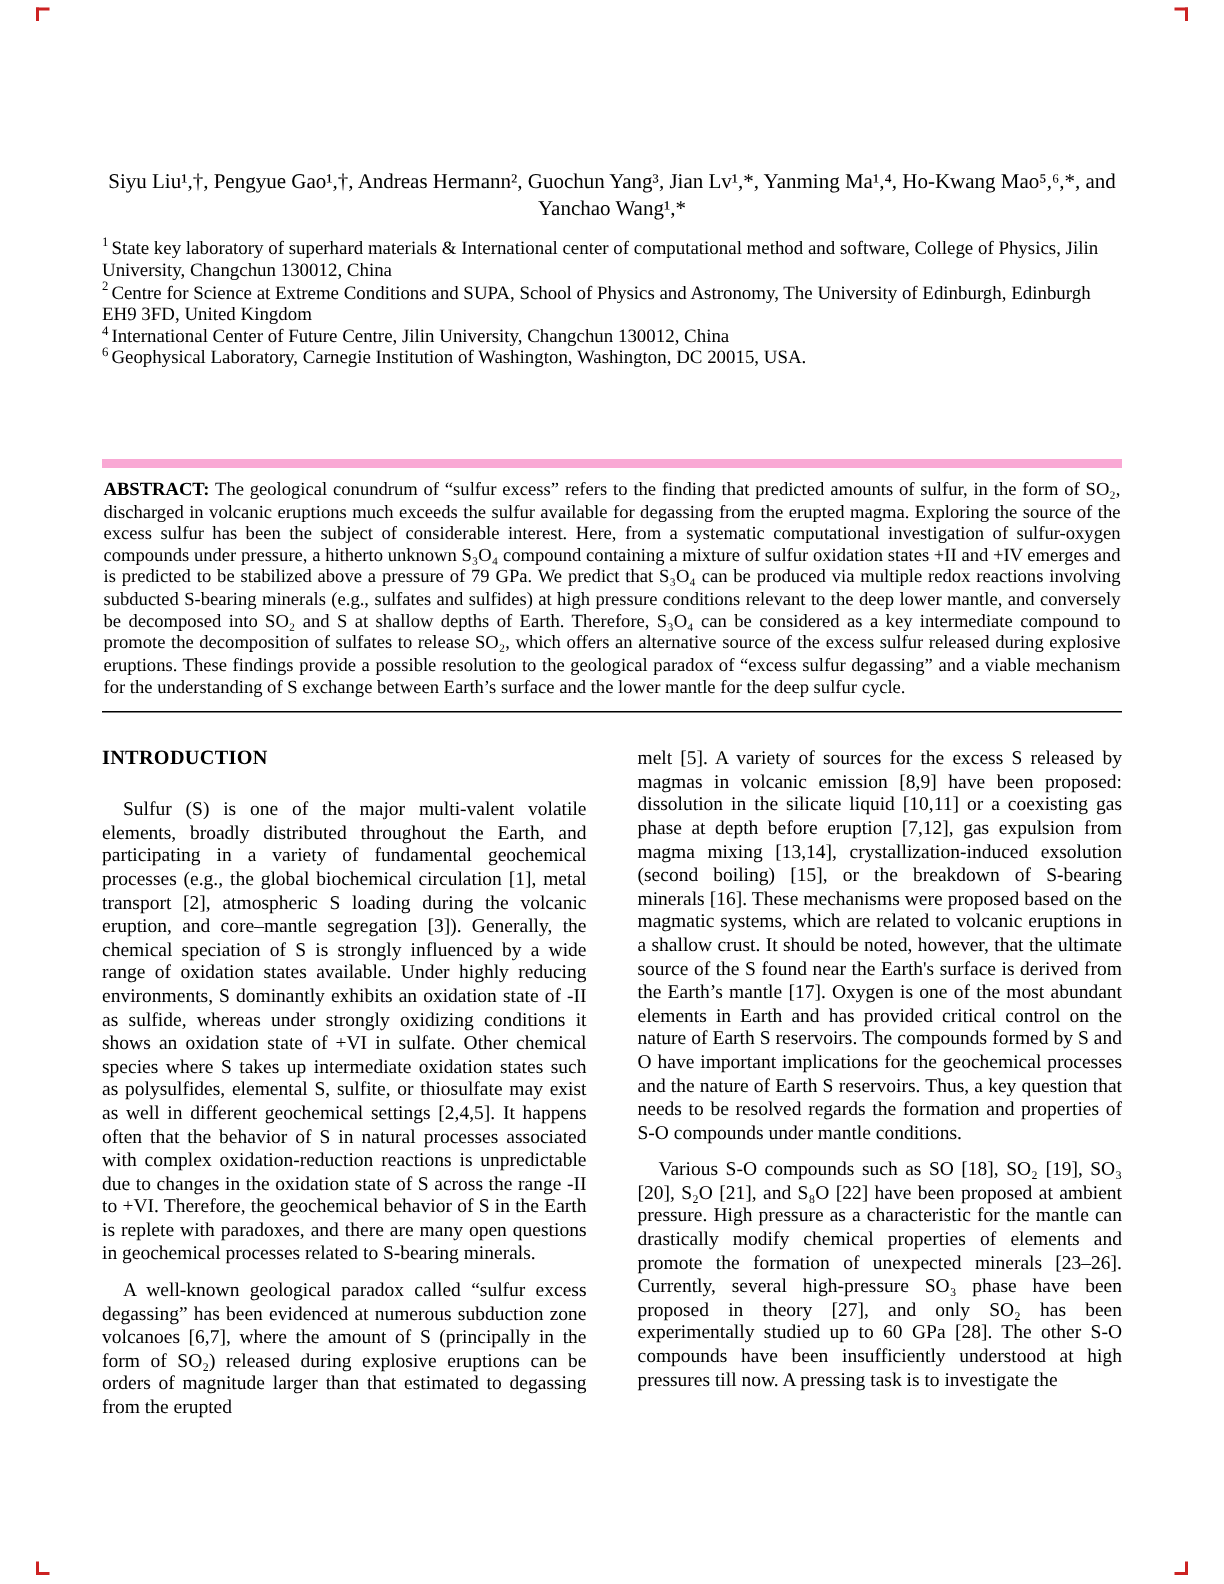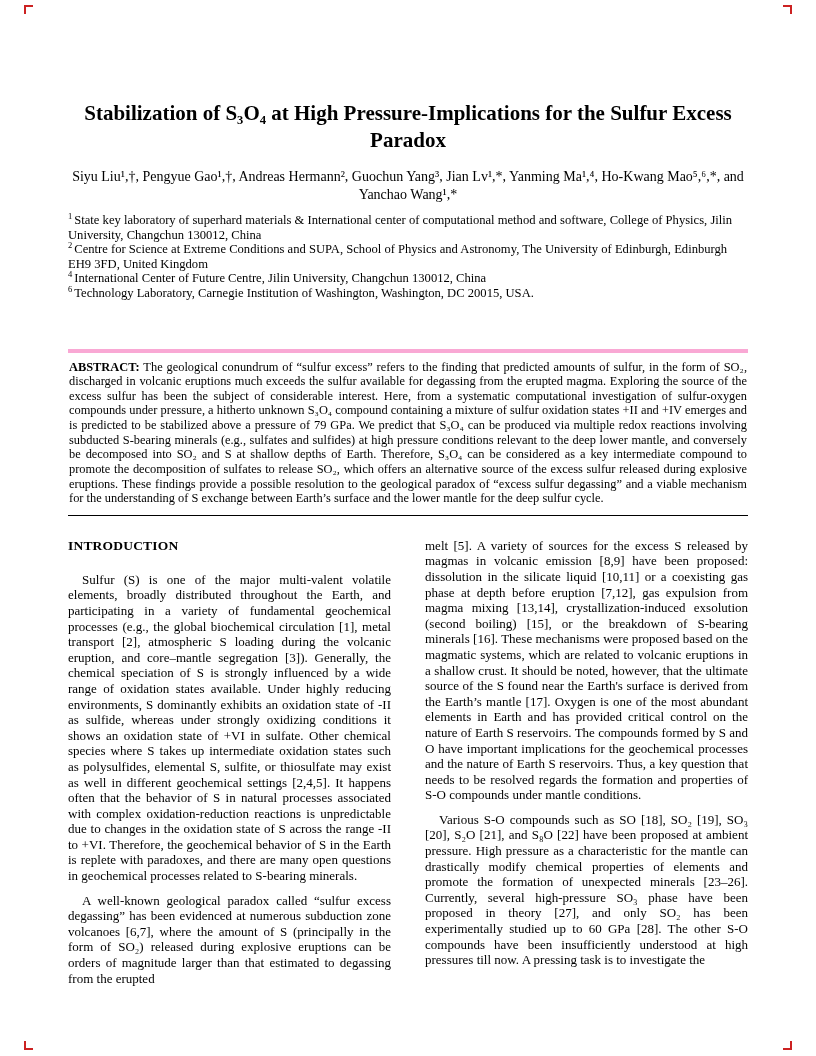--- a/index.html
+++ b/index.html
@@ -39,22 +39,22 @@
     font-size: 12.6px;
     line-height: 1.16;
     text-align: left;
   }
   .affiliation sup {
     font-size: 8.5px;
     line-height: 0;
     margin-right: 2px;
   }
   .abstract {
-    margin-top: 48px;
-    border-top: 4px solid #f9a8d4;
+    margin-top: 60px;
+    border-top: 6px solid #f9a8d4;
     border-bottom: 1px solid #000;
     padding: 7px 1px 9px 1px;
     font-size: 12.4px;
     line-height: 1.18;
     text-align: justify;
     hyphens: auto; -webkit-hyphens: auto;
   }
   .abstract-label { font-weight: bold; }
   .body-columns {
     display: flex;
@@ -81,35 +81,34 @@
 </head>
 <body>
 
 <div class="page">
 
   <div class="crop-mark tl"></div>
   <div class="crop-mark tr"></div>
   <div class="crop-mark bl"></div>
   <div class="crop-mark br"></div>
 
-  <h1 class="title">Stabilization of S₃O₄ at High Pressure-Implications for the Sulfur Excess Paradox</h1>
 
   <p class="authors">Siyu Liu¹,†, Pengyue Gao¹,†, Andreas Hermann², Guochun Yang³, Jian Lv¹,*, Yanming Ma¹,⁴, Ho-Kwang Mao⁵,⁶,*, and Yanchao Wang¹,*</p>
 
   <div class="affiliations">
 
       <p class="affiliation"><sup>1</sup><span>State key laboratory of superhard materials &amp; International center of computational method and software, College of Physics, Jilin University, Changchun 130012, China</span></p>
 
       <p class="affiliation"><sup>2</sup><span>Centre for Science at Extreme Conditions and SUPA, School of Physics and Astronomy, The University of Edinburgh, Edinburgh EH9 3FD, United Kingdom</span></p>
 
 
       <p class="affiliation"><sup>4</sup><span>International Center of Future Centre, Jilin University, Changchun 130012, China</span></p>
 
 
-      <p class="affiliation"><sup>6</sup><span>Technology Laboratory, Carnegie Institution of Washington, Washington, DC 20015, USA.</span></p>
+      <p class="affiliation"><sup>6</sup><span>Geophysical Laboratory, Carnegie Institution of Washington, Washington, DC 20015, USA.</span></p>
     </div>
 
   <div class="abstract">
     <span class="abstract-label">ABSTRACT:</span><span> The geological conundrum of “sulfur excess” refers to the finding that predicted amounts of sulfur, in the form of SO₂, discharged in volcanic eruptions much exceeds the sulfur available for degassing from the erupted magma. Exploring the source of the excess sulfur has been the subject of considerable interest. Here, from a systematic computational investigation of sulfur-oxygen compounds under pressure, a hitherto unknown S₃O₄ compound containing a mixture of sulfur oxidation states +II and +IV emerges and is predicted to be stabilized above a pressure of 79 GPa. We predict that S₃O₄ can be produced via multiple redox reactions involving subducted S-bearing minerals (e.g., sulfates and sulfides) at high pressure conditions relevant to the deep lower mantle, and conversely be decomposed into SO₂ and S at shallow depths of Earth. Therefore, S₃O₄ can be considered as a key intermediate compound to promote the decomposition of sulfates to release SO₂, which offers an alternative source of the excess sulfur released during explosive eruptions. These findings provide a possible resolution to the geological paradox of “excess sulfur degassing” and a viable mechanism for the understanding of S exchange between Earth’s surface and the lower mantle for the deep sulfur cycle.</span>
   </div>
 
   <div class="body-columns">
     <div class="col">
       <h2 class="section-heading">INTRODUCTION</h2>
       <div>

